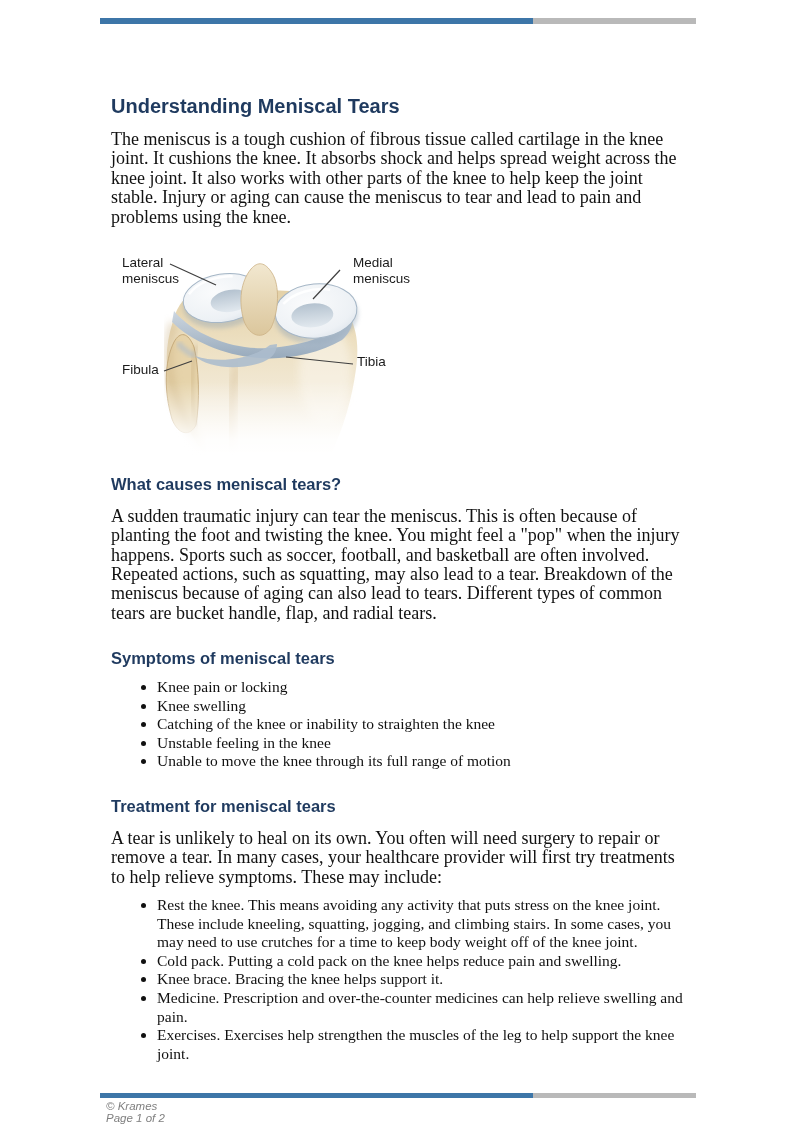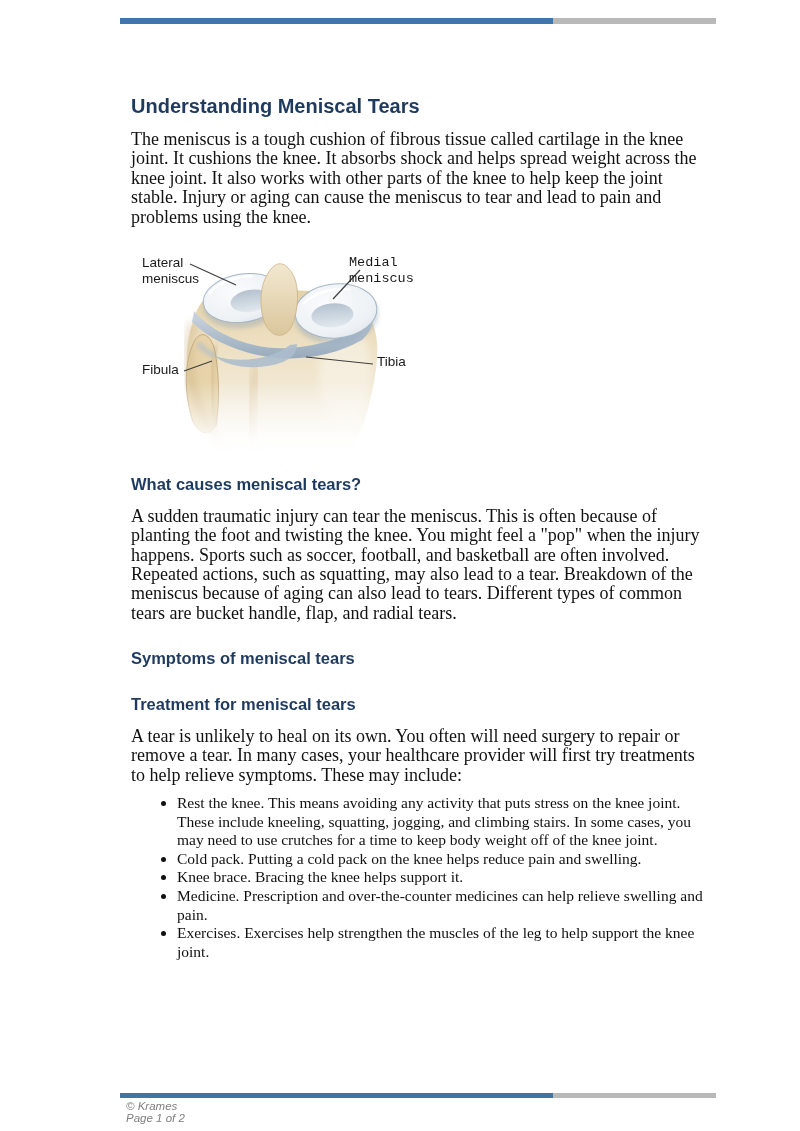--- a/index.html
+++ b/index.html
@@ -1,17 +1,17 @@
 <!DOCTYPE html>
 <html><head>
 <meta charset="utf-8">
 <style>
   html,body{margin:0;padding:0;background:#ffffff;}
   .page{position:relative;width:726px;height:1131px;background:#ffffff;overflow:hidden;
-        font-family:"Liberation Serif", serif;color:#111111;margin-left:20px;}
+        font-family:"Liberation Serif", serif;color:#111111;}
   
   .bar{position:absolute;left:100px;width:596px;height:6px;display:flex;}
   .bar .seg-blue{width:72.6%;height:100%;background:#3D76A8;}
   .bar .seg-gray{flex:1;height:100%;background:#B9B9B9;}
   .bar.top{top:18px;}
   .bar.bottom{top:1093px;height:5px;}
   
   .content{position:absolute;left:111px;top:24px;width:582px;}
   h1{font-family:"Liberation Sans", sans-serif;font-size:20px;font-weight:bold;
      color:#1F3A5F;margin:71px 0 0 0;line-height:1.15;}
@@ -21,21 +21,21 @@
   p.body{font-size:18px;line-height:19.4px;margin:12px 0 0 0;}
   ul{margin:9px 0 0 0;padding:0 0 0 46px;}
   li{font-size:15.5px;line-height:18.6px;margin:0;}
   li strong{font-weight:normal;}
   
   .figure{position:relative;width:582px;height:212px;margin:20px 0 0 -11px;}
   .fig-svg{position:absolute;left:0;top:0;width:600px;height:212px;}
   .fig-label{position:absolute;font-family:"Liberation Sans", sans-serif;
              font-size:13.5px;line-height:16px;color:#1b1b1b;}
   .fig-label.lateral{left:22px;top:8px;width:70px;}
-  .fig-label.medial{left:229px;top:8px;width:72px;font-family:Liberation Mono, monospace;}
+  .fig-label.medial{left:253px;top:8px;width:72px;}
   .fig-label.fibula{left:22px;top:115px;}
   .fig-label.tibia{left:257px;top:107px;text-align:right;}
   
   .footer-row{position:absolute;left:106px;top:1100px;width:590px;display:flex;
               justify-content:space-between;font-family:"Liberation Sans", sans-serif;
               font-style:italic;font-size:11.5px;color:#7F7F7F;flex-direction:column;}
   .ptr{stroke:#3F3F3F;stroke-width:1.2;}
 </style>
 </head>
 <body>
@@ -140,20 +140,27 @@
       <span class="fig-label lateral">Lateral meniscus</span>
       <span class="fig-label medial">Medial meniscus</span>
       <span class="fig-label fibula">Fibula</span>
       <span class="fig-label tibia">Tibia</span>
     </div>
 
     <h2 class="after-figure">What causes meniscal tears?</h2>
     <p class="body">A sudden traumatic injury can tear the meniscus. This is often because of planting the foot and twisting the knee. You might feel a "pop" when the injury happens. Sports such as soccer, football, and basketball are often involved. Repeated actions, such as squatting, may also lead to a tear. Breakdown of the meniscus because of aging can also lead to tears. Different types of common tears are bucket handle, flap, and radial tears.</p>
 
     <h2>Symptoms of meniscal tears</h2>
+    <ul>
+      <li>Knee pain or locking</li>
+      <li>Knee swelling</li>
+      <li>Catching of the knee or inability to straighten the knee</li>
+      <li>Unstable feeling in the knee</li>
+      <li>Unable to move the knee through its full range of motion</li>
+    </ul>
 
     <h2>Treatment for meniscal tears</h2>
     <p class="body">A tear is unlikely to heal on its own. You often will need surgery to repair or remove a tear. In many cases, your healthcare provider will first try treatments to help relieve symptoms. These may include:</p>
     <ul>
       <li><strong>Rest the knee.</strong> <span>This means avoiding any activity that puts stress on the knee joint. These include kneeling, squatting, jogging, and climbing stairs. In some cases, you may need to use crutches for a time to keep body weight off of the knee joint.</span></li>
       <li><strong>Cold pack.</strong> <span>Putting a cold pack on the knee helps reduce pain and swelling.</span></li>
       <li><strong>Knee brace.</strong> <span>Bracing the knee helps support it.</span></li>
       <li><strong>Medicine.</strong> <span>Prescription and over-the-counter medicines can help relieve swelling and pain.</span></li>
       <li><strong>Exercises.</strong> <span>Exercises help strengthen the muscles of the leg to help support the knee joint.</span></li>
     </ul>

